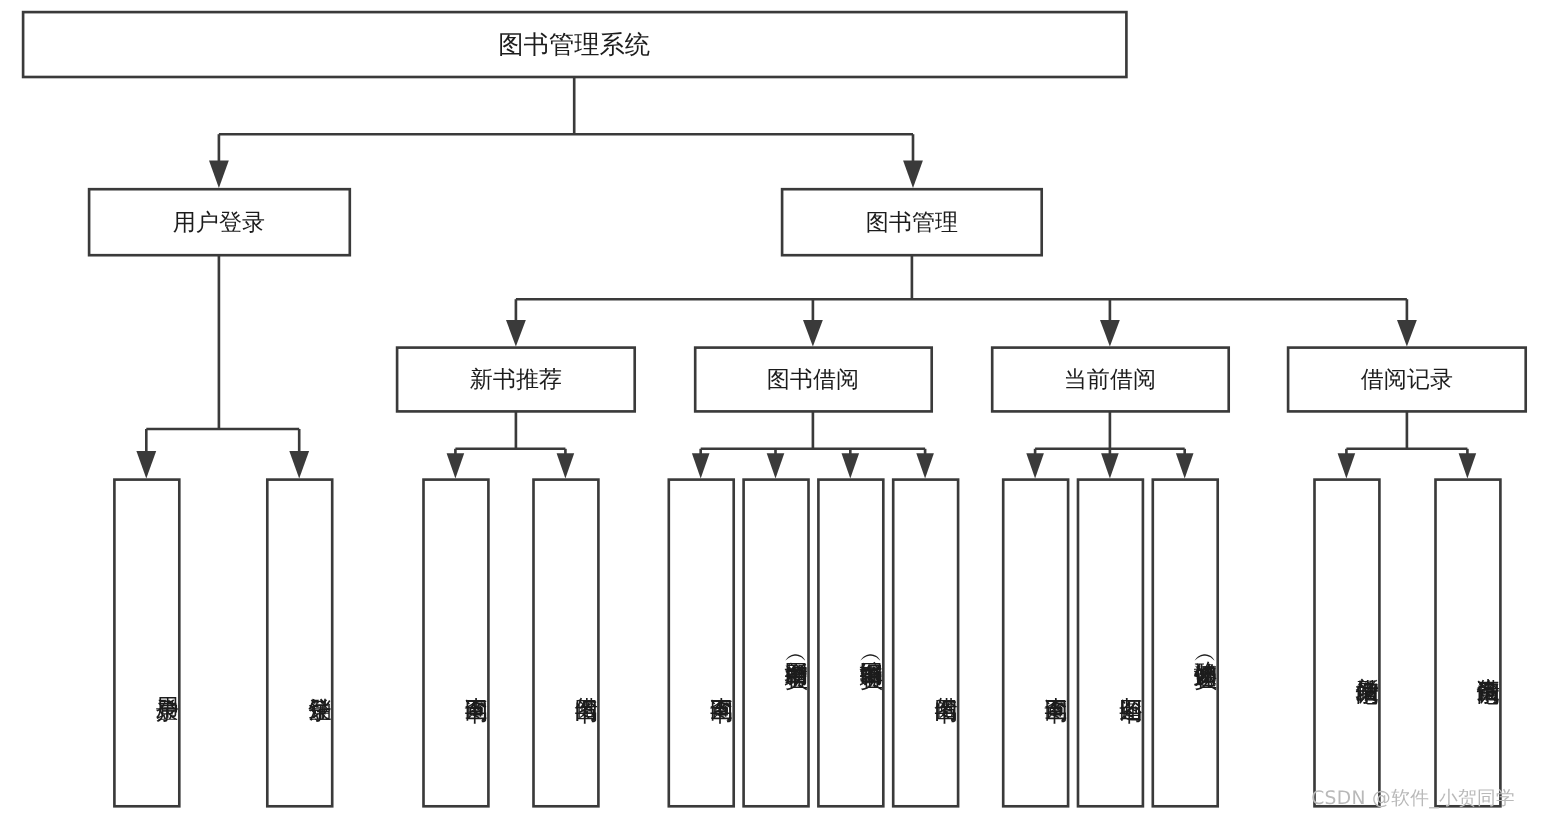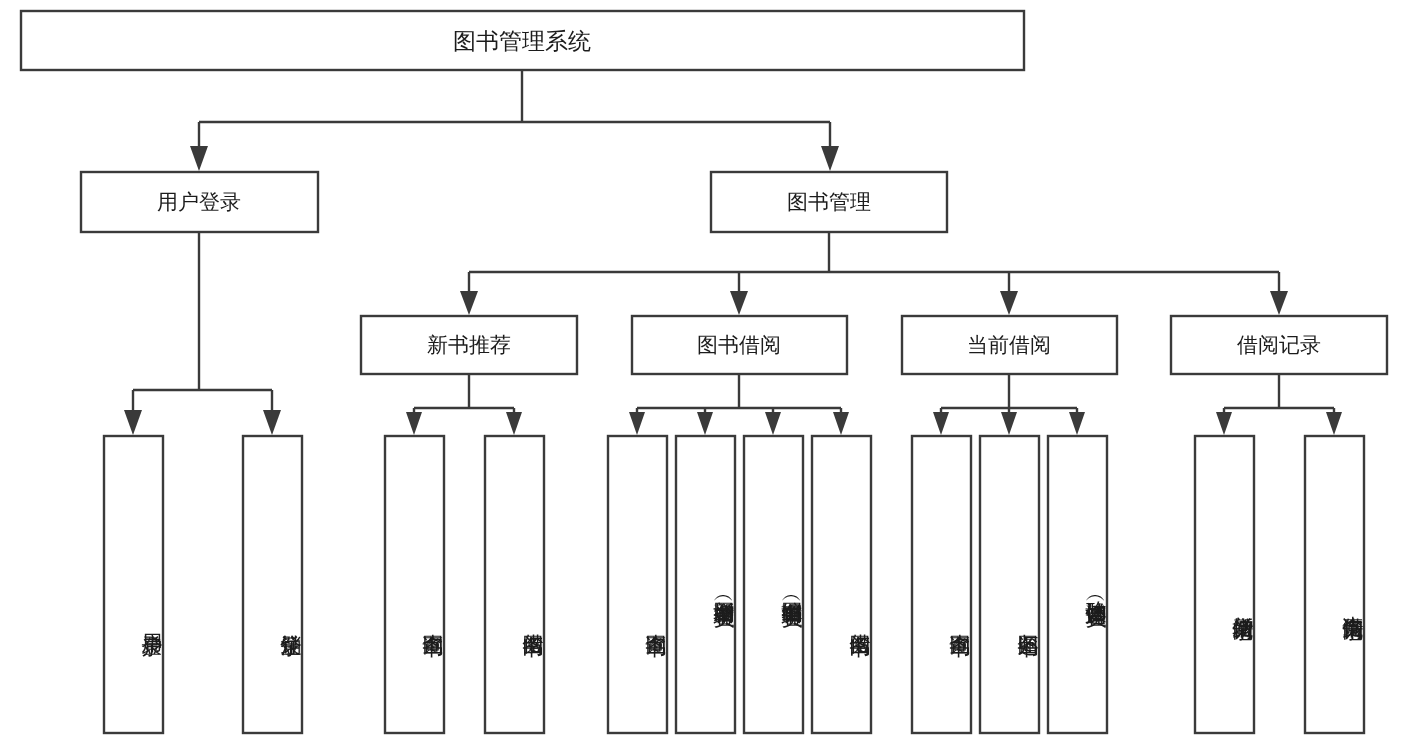--- a/index.html
+++ b/index.html
@@ -223,14 +223,15 @@
   <div class="vlabel" style="left:744px; top:443px; width:59px; height:290px;">编辑图书（管理员）</div>
   <div class="vlabel" style="left:812px; top:505px; width:59px; height:228px;">借阅图书</div>
 
   <div class="vlabel" style="left:912px; top:505px; width:59px; height:228px;">查询图书</div>
   <div class="vlabel" style="left:980px; top:505px; width:59px; height:228px;">归还图书</div>
   <div class="vlabel" style="left:1048px; top:443px; width:59px; height:290px;">确认归还（管理员）</div>
 
   <div class="vlabel" style="left:1195px; top:470px; width:59px; height:263px;">新增借阅记录</div>
   <div class="vlabel" style="left:1305px; top:470px; width:59px; height:263px;">查询借阅记录</div>
 
+  <div class="watermark">CSDN @软件_小贺同学</div>
 
 </div>
 
 </body></html>

